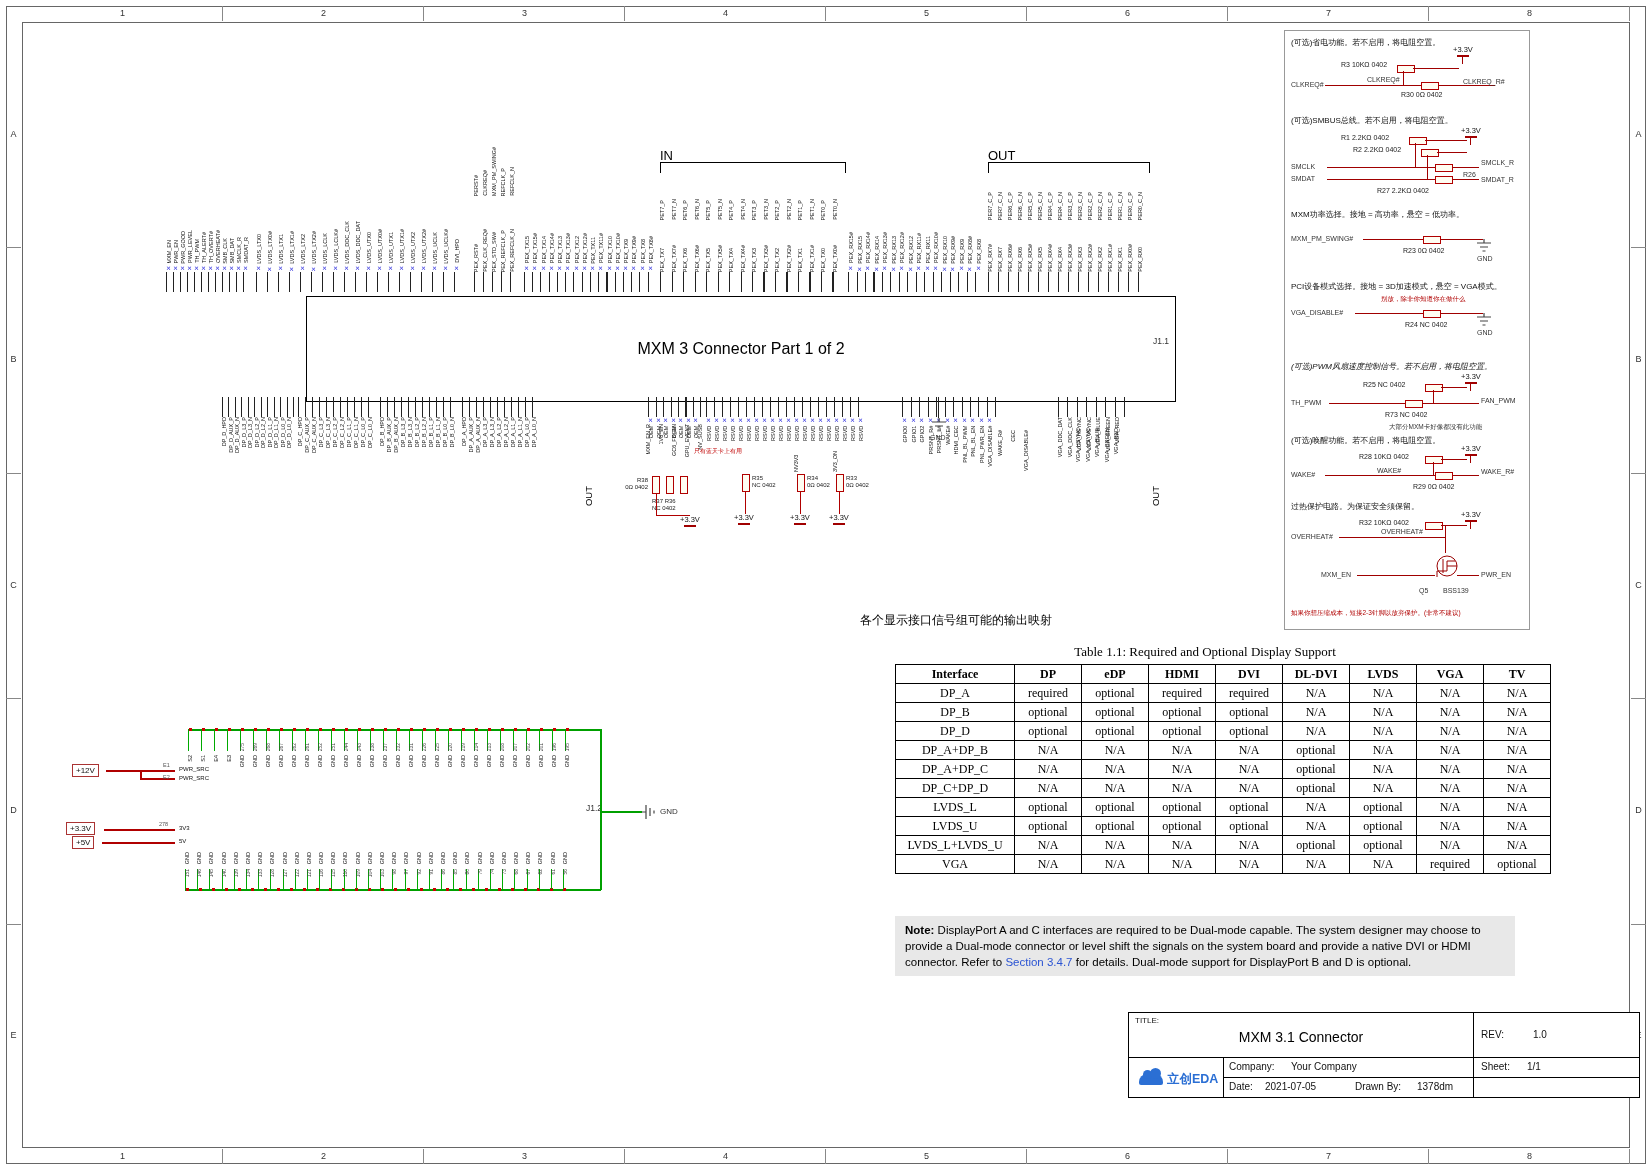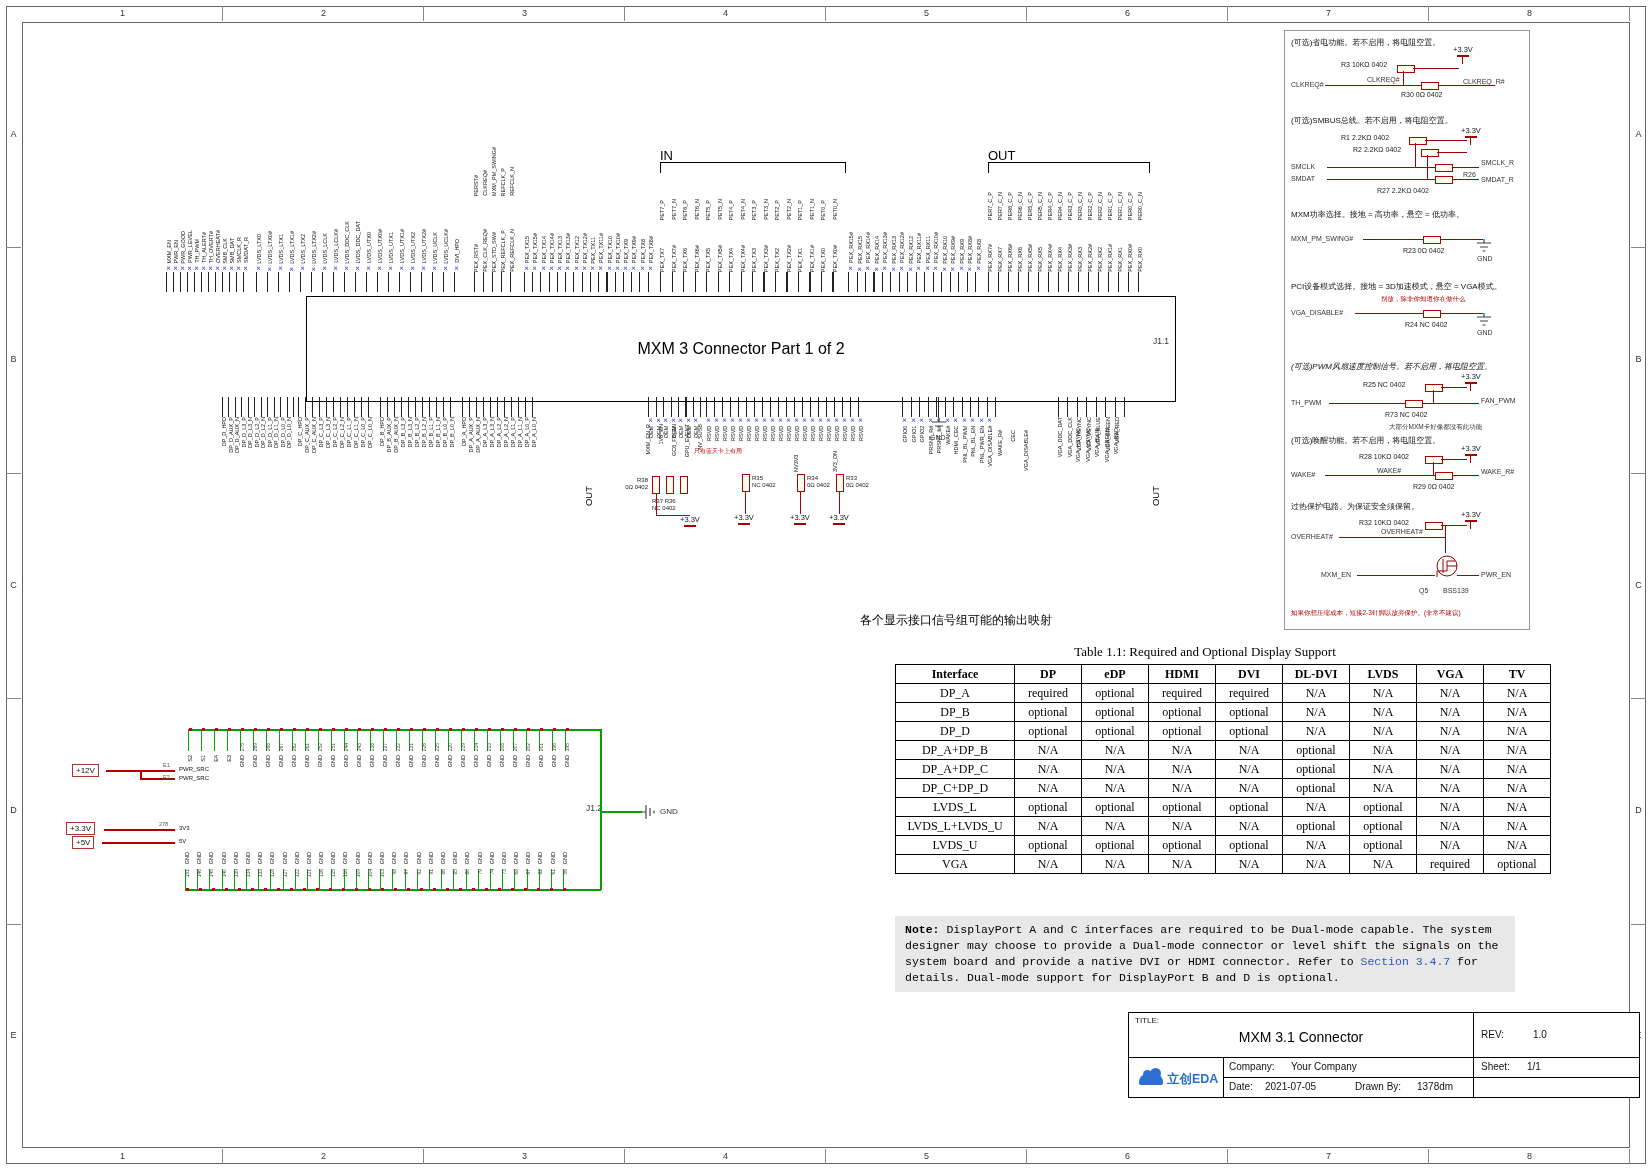--- a/index.html
+++ b/index.html
@@ -56,21 +56,21 @@
   .pnum{position:absolute;font-size:5.5px;color:#555;}
   .pname{position:absolute;font-size:6px;color:#111;}
   .panel{position:absolute;border:1px solid #999;background:#fff;}
   .cap-cn{position:absolute;font-size:12px;color:#000;}
   .cap-en{position:absolute;font-size:13px;color:#000;text-align:center;font-family:"Liberation Serif",serif;}
   table.support{position:absolute;border-collapse:collapse;font-family:"Liberation Serif",serif;font-size:12px;color:#000;}
   table.support th,table.support td{border:1px solid #000;text-align:center;padding:1px 4px;height:16px;}
   table.support th{font-weight:bold;}
   table.support th:first-child,table.support td:first-child{width:110px;}
   table.support th,table.support td{min-width:58px;}
-  .noteblock{position:absolute;background:#e8e8e8;font-family:Liberation Mono, monospace;font-size:11.5px;
+  .noteblock{position:absolute;background:#e8e8e8;font-family:Liberation Sans, sans-serif;font-size:11.5px;
      line-height:1.4;color:#000;padding:6px 10px;}
   .noteblock b{font-weight:bold;}
   .noteblock .link{color:#2b54d3;cursor:pointer;}
   .tblock{position:absolute;border:1px solid #000;background:#fff;}
   .tline{position:absolute;background:#000;}
   .tlabel{position:absolute;font-size:8px;color:#111;}
   .ttext{position:absolute;font-size:10px;color:#111;white-space:nowrap;}
   .ttitle{position:absolute;font-size:14px;color:#000;text-align:center;}
   .logo{position:absolute;display:flex;align-items:center;gap:4px;}
   .cloud{width:24px;height:11px;background:#2b6fd4;border-radius:8px 8px 2px 2px;position:relative;}
@@ -877,37 +877,37 @@
           <td>optional</td>
           <td>optional</td>
           <td>optional</td>
           <td>optional</td>
           <td>N/A</td>
           <td>optional</td>
           <td>N/A</td>
           <td>N/A</td>
         </tr>
         <tr>
+          <td>LVDS_U</td>
+          <td>optional</td>
+          <td>optional</td>
+          <td>optional</td>
+          <td>optional</td>
+          <td>N/A</td>
+          <td>optional</td>
+          <td>N/A</td>
+          <td>N/A</td>
+        </tr>
+        <tr>
           <td>LVDS_L+LVDS_U</td>
           <td>N/A</td>
           <td>N/A</td>
           <td>N/A</td>
           <td>N/A</td>
           <td>optional</td>
-          <td>optional</td>
-          <td>N/A</td>
-          <td>N/A</td>
-        </tr>
-        <tr>
-          <td>LVDS_U</td>
-          <td>optional</td>
-          <td>optional</td>
-          <td>optional</td>
-          <td>optional</td>
-          <td>N/A</td>
           <td>optional</td>
           <td>N/A</td>
           <td>N/A</td>
         </tr>
         <tr>
           <td>VGA</td>
           <td>N/A</td>
           <td>N/A</td>
           <td>N/A</td>
           <td>N/A</td>

